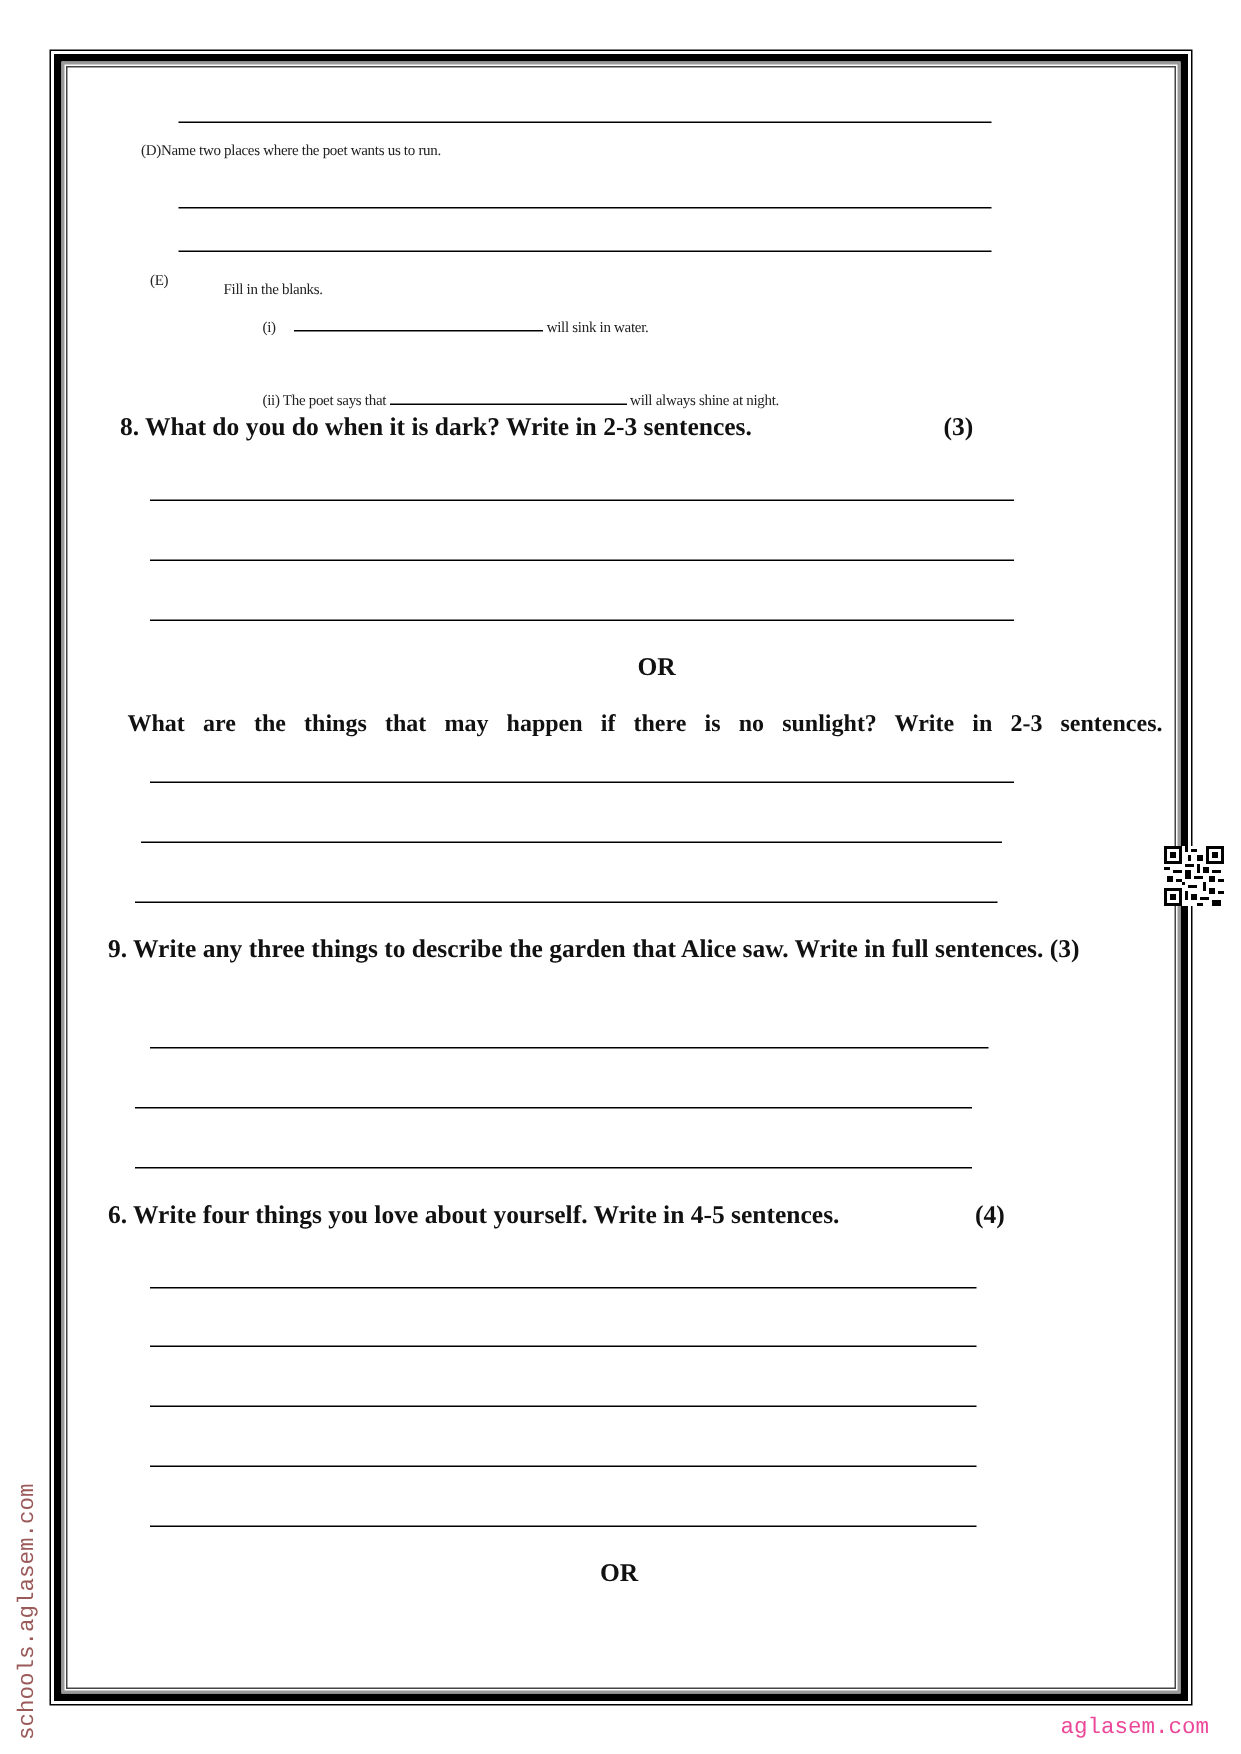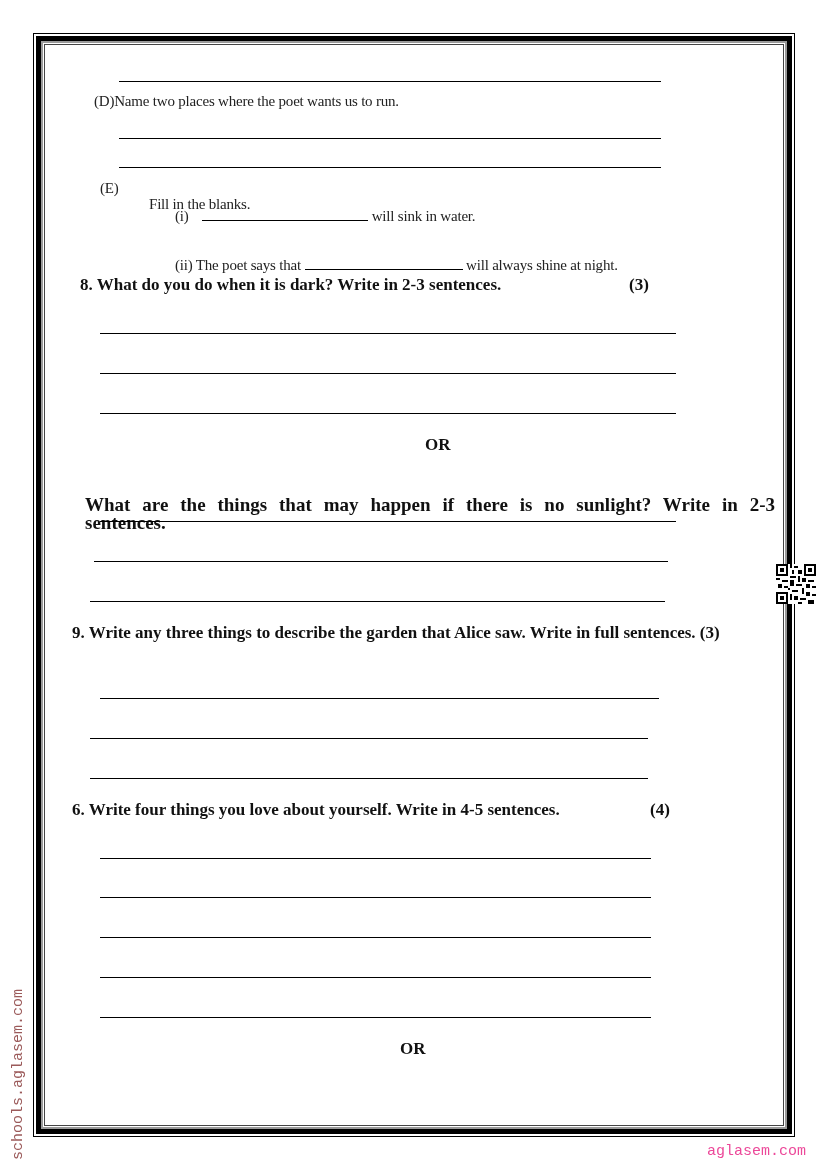--- a/index.html
+++ b/index.html
@@ -19,25 +19,25 @@
   }
   .frame-gray {
     position: absolute; left: 41px; top: 41px; width: 746px; height: 1088px;
     border: 2px solid #9a9a9a; box-sizing: border-box;
   }
   .frame-inner {
     position: absolute; left: 44px; top: 44px; width: 740px; height: 1082px;
     border: 1px solid #444; box-sizing: border-box;
   }
   .line { position: absolute; height: 0; border-top: 1.3px solid #000; }
-  .txt { position: absolute; white-space: nowrap; font-size: 15px; line-height: 18px; }
+  .txt { position: absolute; white-space: nowrap; font-size: 10px; line-height: 18px; }
   .light { font-weight: normal; letter-spacing: -0.2px; color: #222; }
   .bold { font-weight: bold; font-size: 17px; }
   .blank { display: inline-block; border-bottom: 1.2px solid #000; vertical-align: baseline; height: 13px; }
-  .justify { position: absolute; left: 85px; top: 496px; width: 690px; text-align: justify; text-align-last: justify; font-weight: bold; font-size: 19px; line-height: 18px; word-spacing: 2px;}
+  .justify { position: absolute; left: 85px; top: 474px; width: 690px; text-align: justify; text-align-last: justify; font-weight: bold; font-size: 16px; line-height: 18px; word-spacing: 2px;}
   .watermark-left {
     position: absolute; left: 10px; top: 1160px; transform-origin: 0 0; transform: rotate(-90deg);
     font-family: "Liberation Mono", "DejaVu Sans Mono", monospace; font-size: 15px; color: #9b5a5a; white-space: nowrap;
   }
   .watermark-right {
     position: absolute; left: 707px; top: 1143px;
     font-family: "Liberation Mono", "DejaVu Sans Mono", monospace; font-size: 15px; color: #ec4899; white-space: nowrap;
   }
   .qr { position: absolute; left: 776px; top: 564px; width: 40px; height: 40px; background: #fff; }
 </style>
@@ -51,21 +51,21 @@
 
 <div class="line" style="left:119px; top:81px; width:542px;"></div>
 
 <div class="txt light" style="left:94px; top:92px;">
   <span>(D)</span><span>Name two places where the poet wants us to run.</span>
 </div>
 <div class="line" style="left:119px; top:138px; width:542px;"></div>
 <div class="line" style="left:119px; top:167px; width:542px;"></div>
 
 <div class="txt light" style="left:100px; top:179px;">(E)</div>
-<div class="txt light" style="left:149px; top:195px;text-align:center;">Fill in the blanks.</div>
+<div class="txt light" style="left:149px; top:185px;text-align:center;">Fill in the blanks.</div>
 
 <div class="txt light" style="left:175px; top:207px;">
   <span>(i)</span>
   <span class="blank" style="width:166px; margin-left:10px;"></span>
   <span>will sink in water.</span>
 </div>
 <div class="txt light" style="left:175px; top:236px;margin-top:20px;">
   <span>(ii)</span>
   <span>The poet says that</span>
   <span class="blank" style="width:158px;"></span>

